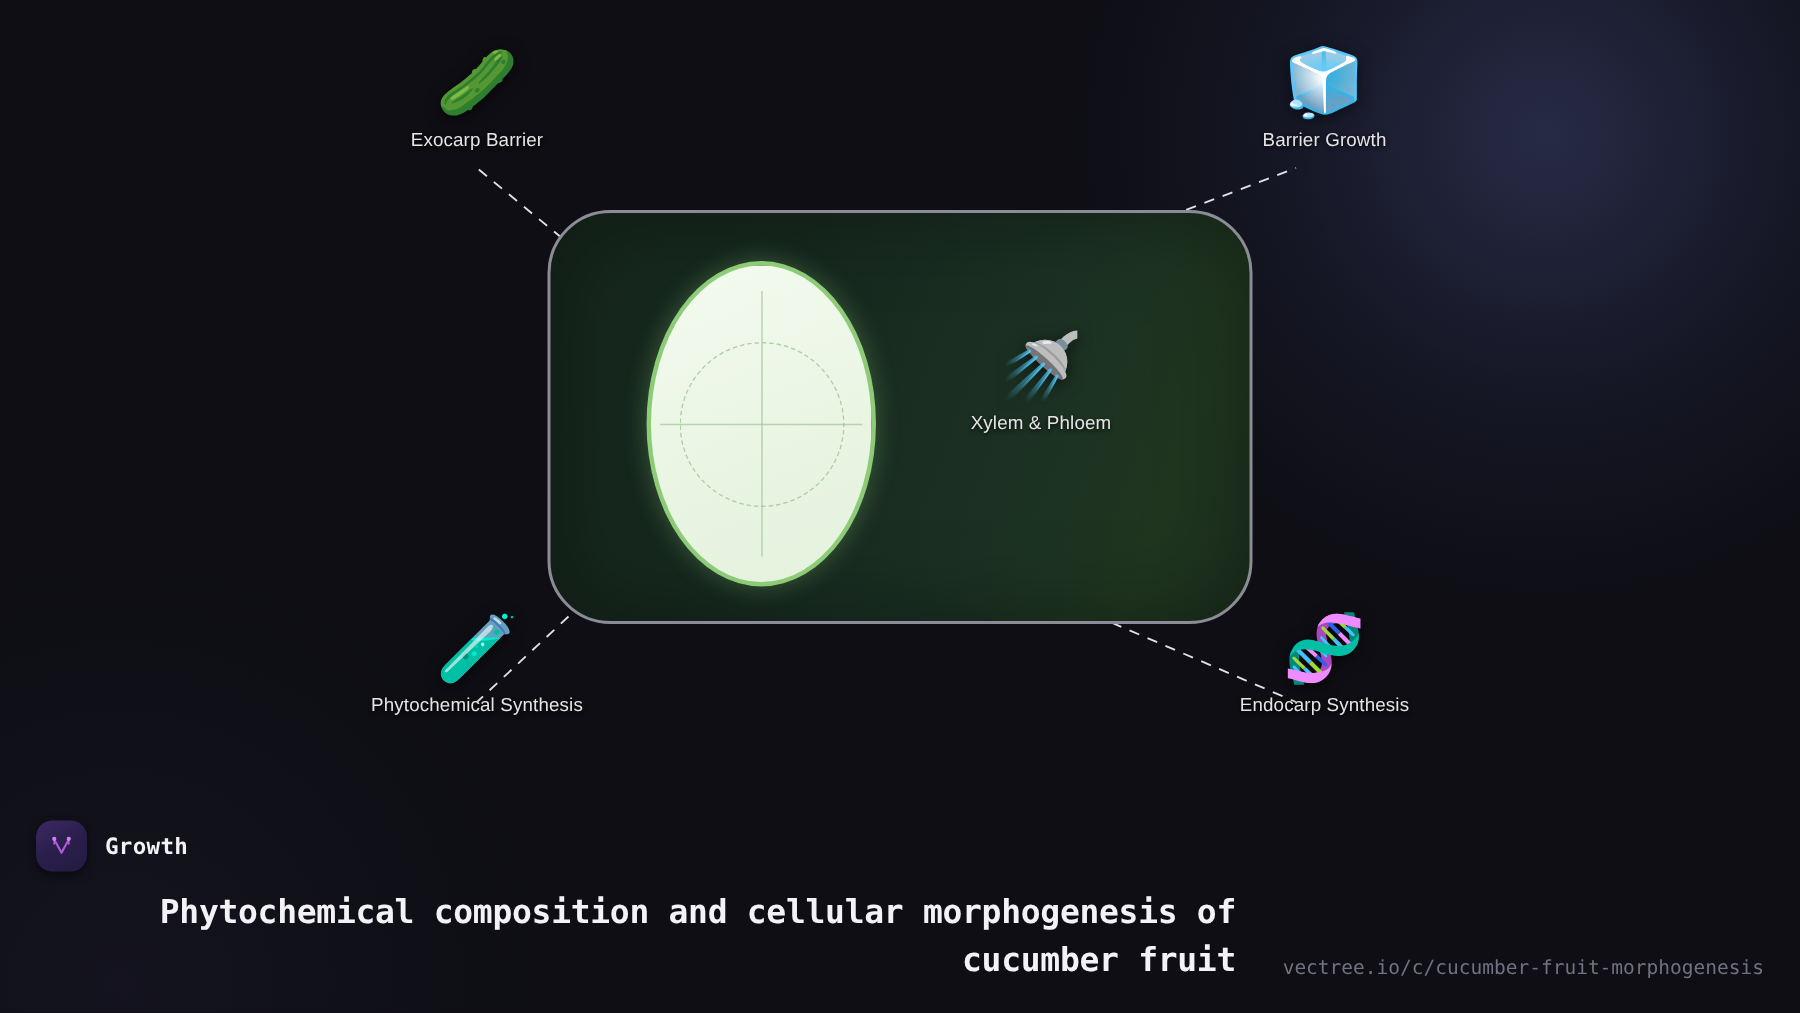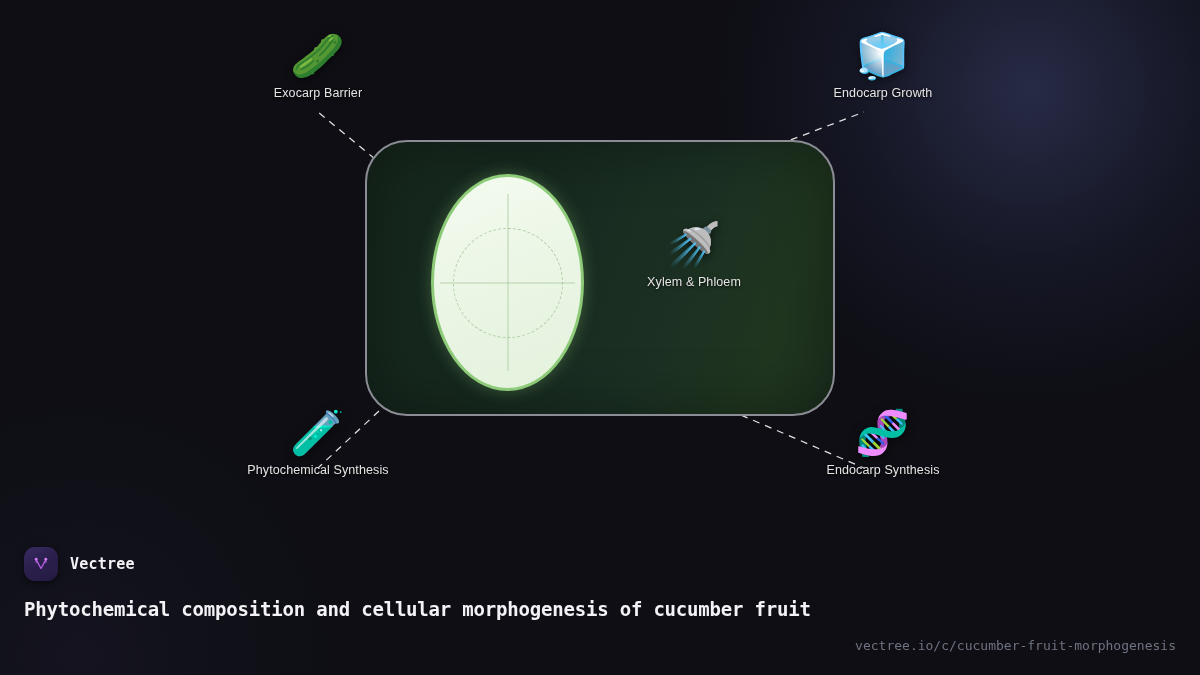--- a/index.html
+++ b/index.html
@@ -70,22 +70,22 @@
     width:34px; height:34px; border-radius:11px;
     background:linear-gradient(150deg,#3a2a63 0%, #2a1f4c 48%, #241b42 100%);
     display:flex; align-items:center; justify-content:center;
     box-shadow:0 2px 6px rgba(0,0,0,.55);
   }
   #brand-name{ font-family:"DejaVu Sans Mono","Liberation Mono",monospace; font-size:15px; font-weight:bold; color:#f2f2f6; letter-spacing:.2px; }
 
   #title{
     position:absolute; left:24px; top:88px; width:800px;
     font-family:"DejaVu Sans Mono","Liberation Mono",monospace;
-    font-size:19px; font-weight:bold; line-height:32px;
-    color:#f3f3f7; letter-spacing:-.2px;
+    font-size:22px; font-weight:bold; line-height:32px;
+    color:#f3f3f7; letter-spacing:-.2px;text-align:right;
   }
   #url{
     position:absolute; right:24px; bottom:22px;
     font-family:"DejaVu Sans Mono","Liberation Mono",monospace;
     font-size:13px; color:#6f7280; letter-spacing:0;margin-top:16px;
   }
 </style>
 </head>
 <body>
 
@@ -112,21 +112,21 @@
     <div class="ring"></div>
   </div>
 
   <div class="node" id="node-0">
     <div class="emoji">🥒</div>
     <div class="nlabel">Exocarp Barrier</div>
   </div>
 
   <div class="node" id="node-1">
     <div class="emoji">🧊</div>
-    <div class="nlabel">Endocarp Growth</div>
+    <div class="nlabel">Barrier Growth</div>
   </div>
 
   <div class="node" id="node-2">
     <div class="emoji">🚿</div>
     <div class="nlabel">Xylem &amp; Phloem</div>
   </div>
 
   <div class="node" id="node-3">
     <div class="emoji">🧪</div>
     <div class="nlabel">Phytochemical Synthesis</div>
@@ -144,20 +144,20 @@
   <div id="brand">
     <div id="logo">
       <svg width="20" height="20" viewBox="0 0 24 24" fill="none">
         <path d="M6.2 6.8 L12 17.4 L17.8 6.8" stroke="#b15bd8" stroke-width="1.7" stroke-linecap="round" stroke-linejoin="round"></path>
         <path d="M6.2 6.8 L6.2 10.2" stroke="#b15bd8" stroke-width="1.4" stroke-linecap="round"></path>
         <path d="M17.8 6.8 L17.8 10.2" stroke="#b15bd8" stroke-width="1.4" stroke-linecap="round"></path>
         <circle cx="6.2" cy="6.2" r="1.7" fill="#d07ef0"></circle>
         <circle cx="17.8" cy="6.2" r="1.7" fill="#d07ef0"></circle>
       </svg>
     </div>
-    <div id="brand-name">Vectree</div>
+    <div id="brand-name">Growth</div>
   </div>
 
   <div id="title">Phytochemical composition and cellular morphogenesis of cucumber fruit</div>
 
   <div id="url">vectree.io/c/cucumber-fruit-morphogenesis</div>
 
 </div>
 
 </body></html>

